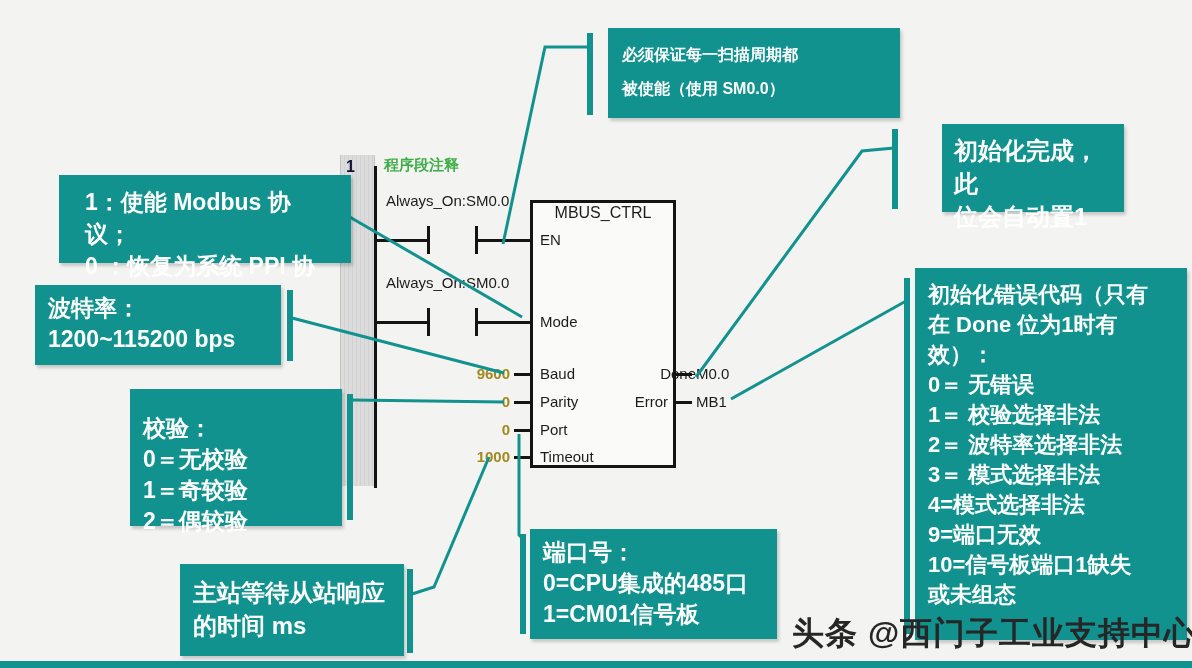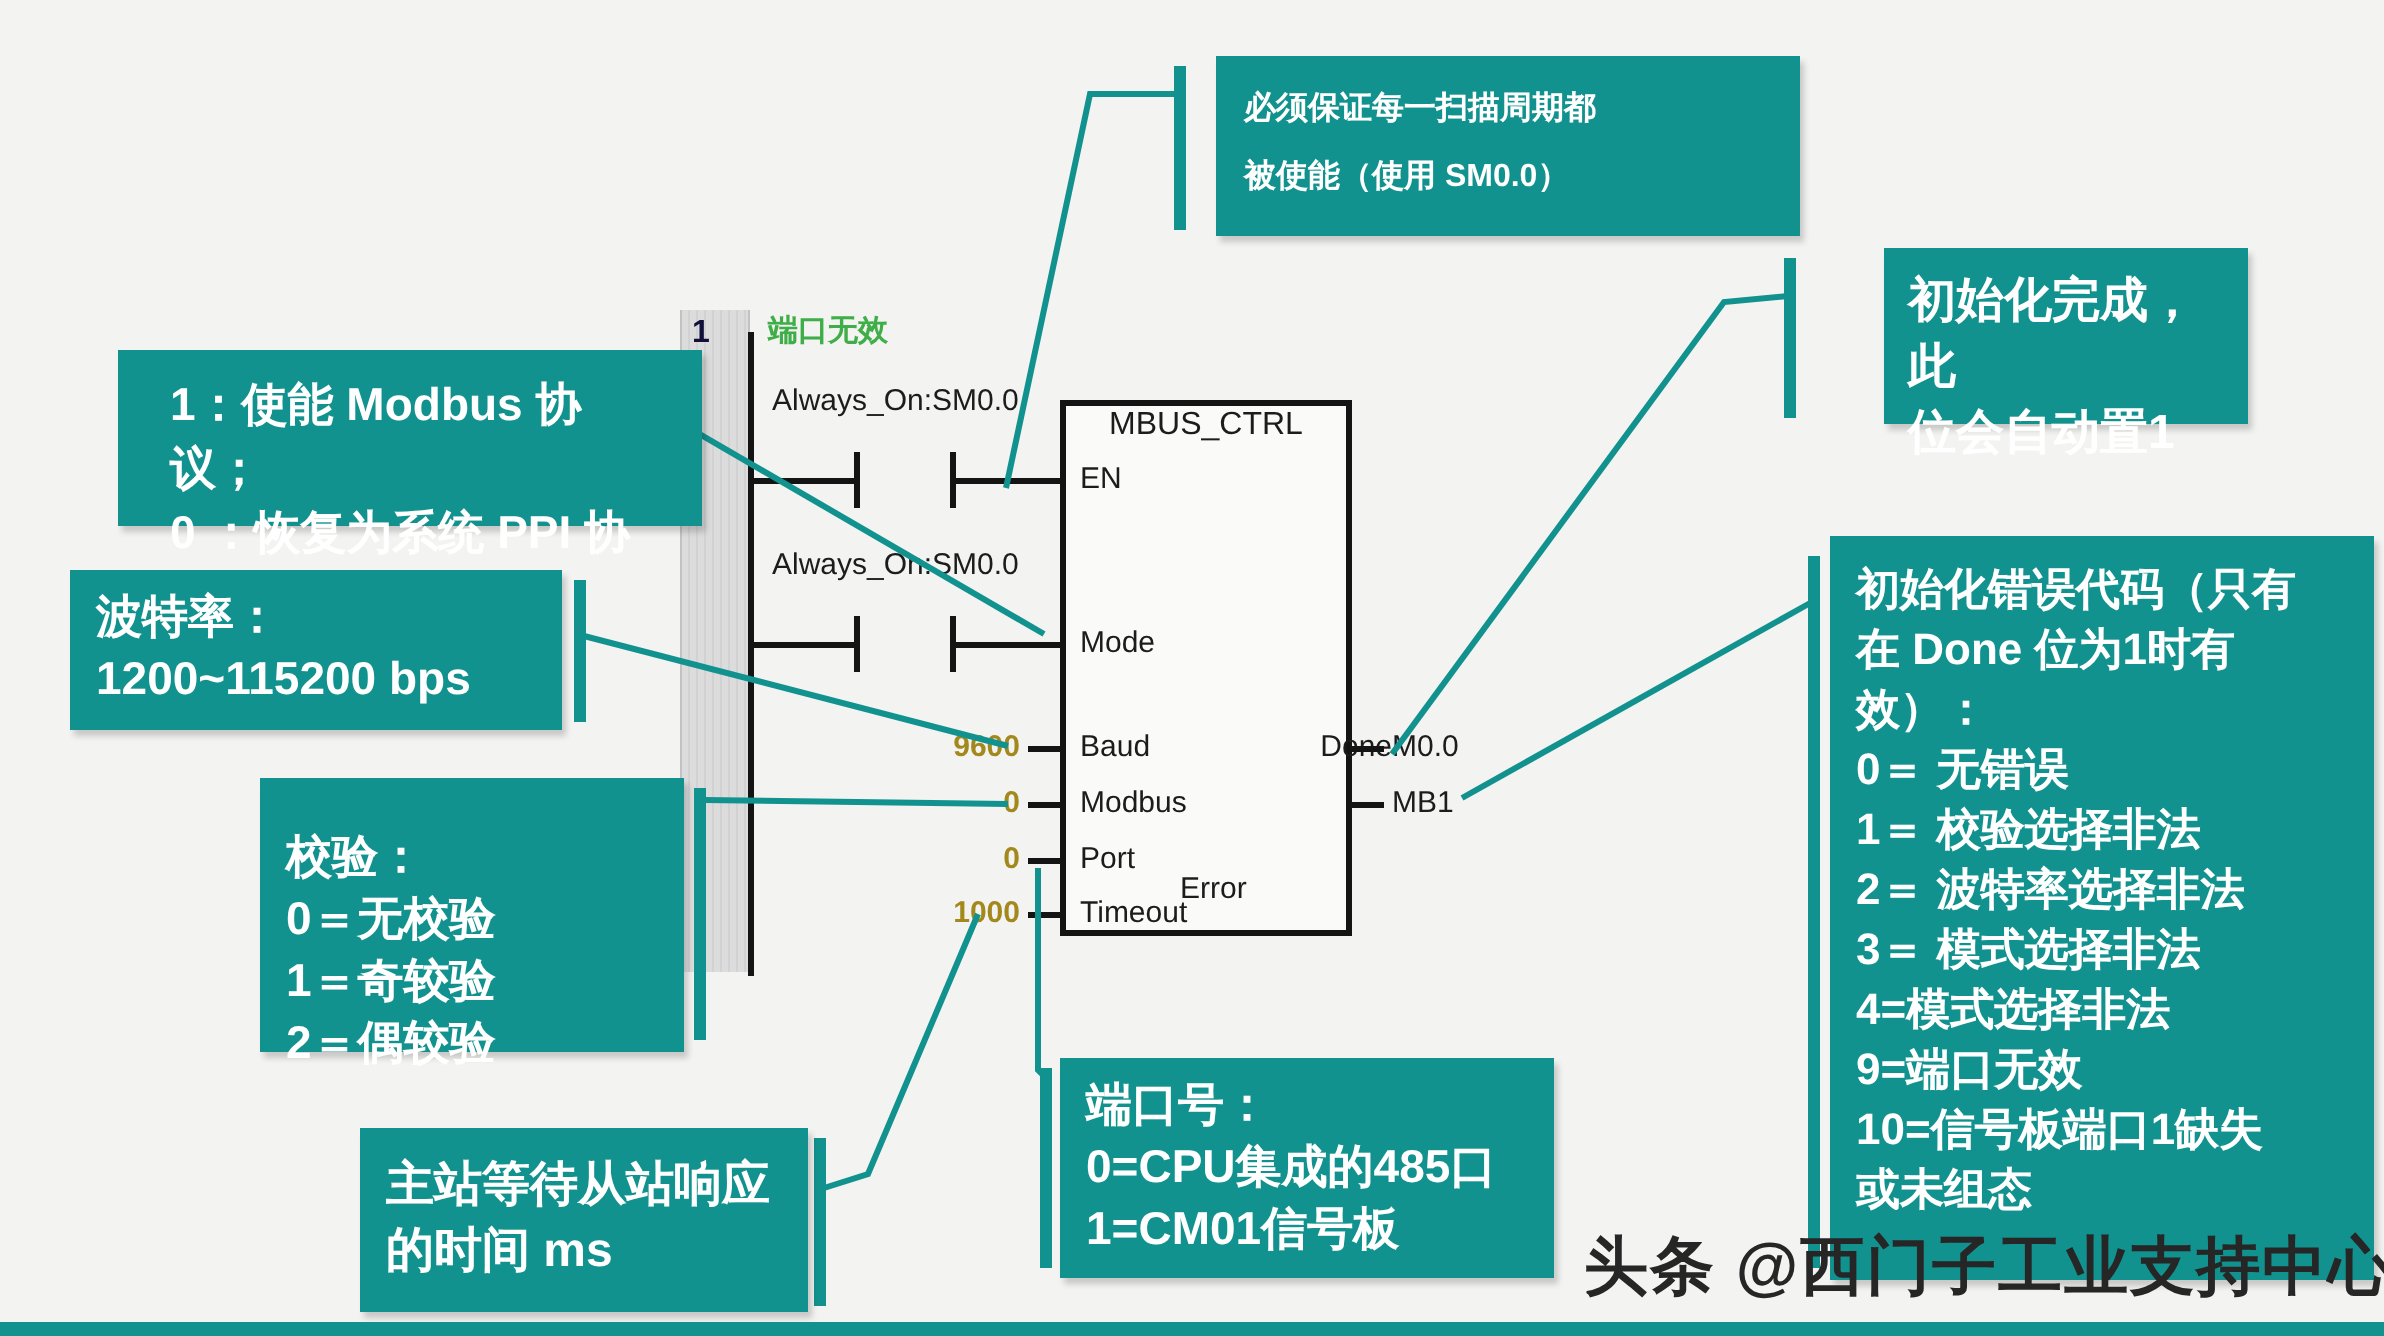--- a/index.html
+++ b/index.html
@@ -34,21 +34,21 @@
   }
   .bottom-bar{position:absolute;background:#12928E;}
   .net-number{position:absolute;font-weight:bold;font-size:16px;color:#10103a;}
   .net-comment{position:absolute;font-weight:bold;font-size:15px;color:#3FAE49;white-space:nowrap;}
 </style>
 </head>
 <body>
 
 <div class="gray-strip" style="left:340px;top:155px;width:33px;height:331px;"></div>
 <div class="net-number" style="left:346px;top:158px;">1</div>
-<div class="net-comment" style="left:384px;top:156px;">端口无效</div>
+<div class="net-comment" style="left:384px;top:156px;">程序段注释</div>
 
 <div class="ladder-wire" style="left:374px;top:166px;width:3px;height:322px;"></div>
 
 <div class="plc-label" style="left:386px;top:192px;">Always_On:SM0.0</div>
 <div class="ladder-wire" style="left:375px;top:239px;width:52px;height:3px;"></div>
 <div class="contact-bar" style="left:427px;top:226px;"></div>
 <div class="contact-bar" style="left:475px;top:226px;"></div>
 <div class="ladder-wire" style="left:478px;top:239px;width:54px;height:3px;"></div>
 
 <div class="plc-label" style="left:386px;top:274px;">Always_On:SM0.0</div>
@@ -56,36 +56,36 @@
 <div class="contact-bar" style="left:427px;top:308px;"></div>
 <div class="contact-bar" style="left:475px;top:308px;"></div>
 <div class="ladder-wire" style="left:478px;top:321px;width:54px;height:3px;"></div>
 
 <div class="block" style="left:530px;top:200px;width:146px;height:268px;"></div>
 <div class="plc-label" style="left:530px;top:204px;width:146px;text-align:center;font-size:16px;">MBUS_CTRL</div>
 
 <div class="plc-label" style="left:540px;top:231px;">EN</div>
 <div class="plc-label" style="left:540px;top:313px;">Mode</div>
 <div class="plc-label" style="left:540px;top:365px;">Baud</div>
-<div class="plc-label" style="left:540px;top:393px;">Modbus</div>
+<div class="plc-label" style="left:540px;top:393px;">Parity</div>
 <div class="plc-label" style="left:540px;top:421px;">Port</div>
 <div class="plc-label" style="left:540px;top:448px;">Timeout</div>
 
 <div class="ladder-wire" style="left:514px;top:373px;width:16px;height:3px;"></div>
 <div class="ladder-wire" style="left:514px;top:401px;width:16px;height:3px;"></div>
 <div class="ladder-wire" style="left:514px;top:429px;width:16px;height:3px;"></div>
 <div class="ladder-wire" style="left:514px;top:456px;width:16px;height:3px;"></div>
 
 <div class="pin-value" style="left:430px;top:365px;">9600</div>
 <div class="pin-value" style="left:430px;top:393px;">0</div>
 <div class="pin-value" style="left:430px;top:421px;">0</div>
 <div class="pin-value" style="left:430px;top:448px;">1000</div>
 
 <div class="plc-label" style="left:618px;top:365px;width:78px;text-align:right;">Done</div>
-<div class="plc-label" style="left:590px;top:393px;width:78px;margin-top:43px;">Error</div>
+<div class="plc-label" style="left:590px;top:393px;width:78px;text-align:right;">Error</div>
 
 <div class="ladder-wire" style="left:676px;top:373px;width:16px;height:3px;"></div>
 <div class="ladder-wire" style="left:676px;top:401px;width:16px;height:3px;"></div>
 
 <div class="plc-label" style="left:696px;top:365px;">M0.0</div>
 <div class="plc-label" style="left:696px;top:393px;">MB1</div>
 
 <svg class="overlay" width="1192" height="668" viewBox="0 0 1192 668">
   <polyline points="589,47 545,47 503,244" fill="none" stroke="#12928E" stroke-width="3"></polyline>
   <polyline points="894,148 862,151 696,377" fill="none" stroke="#12928E" stroke-width="3"></polyline>

